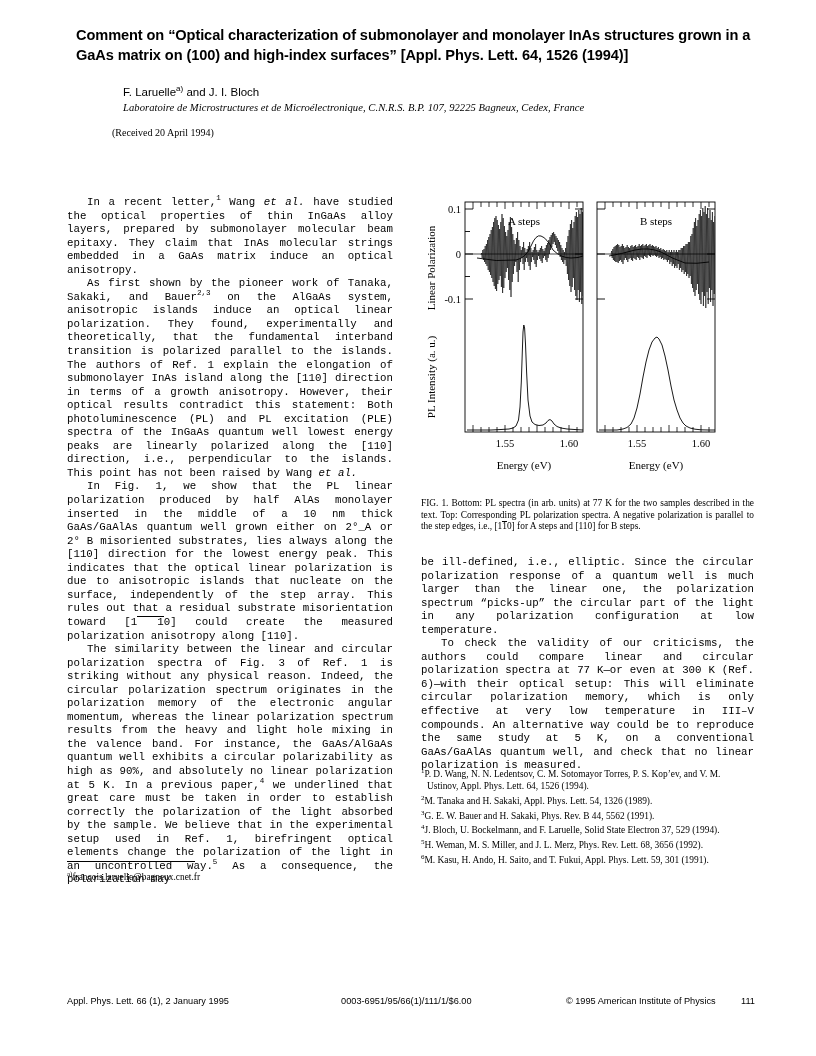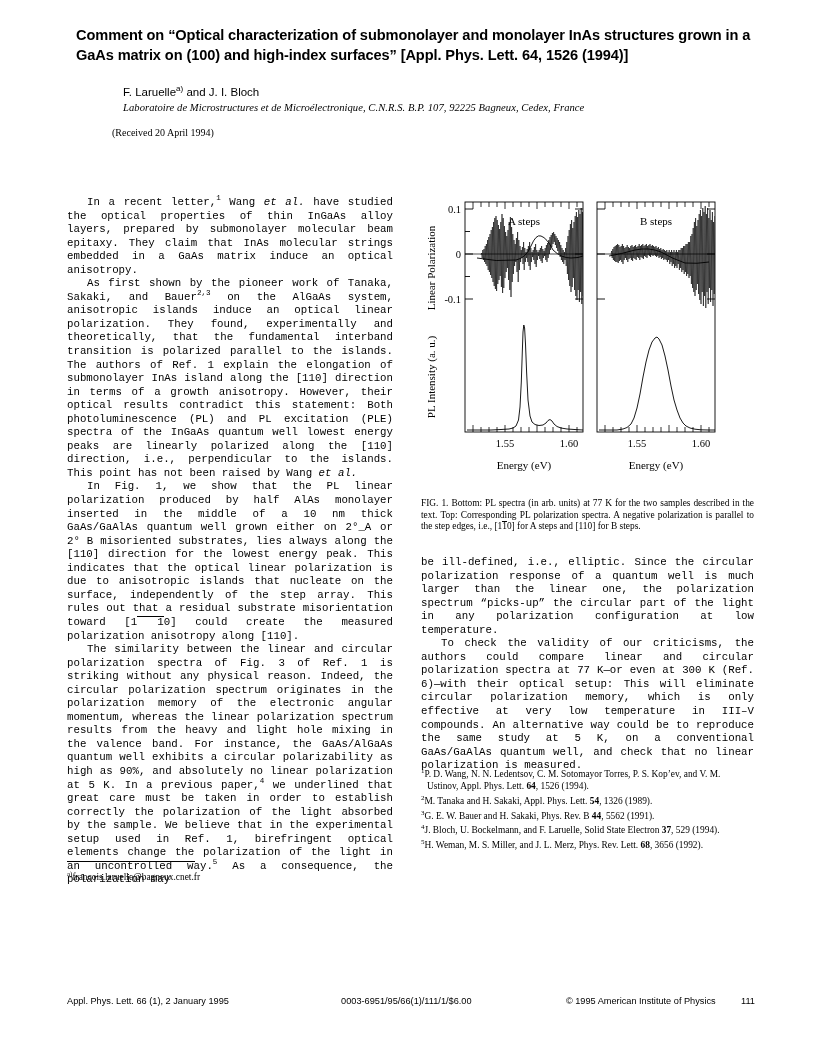--- a/index.html
+++ b/index.html
@@ -151,21 +151,21 @@
     font-size: 9.4px;
     line-height: 11.75px;
     text-indent: -6px;
     padding-left: 6px;
     margin: 0;
   }
   .refs .ref-item sup {
     font-size: 7px;
     vertical-align: super;
   }
-  .refs b { font-weight: bold; }
+  .refs b { font-weight: normal; }
 
   
   .footer {
     position: absolute;
     left: 67px;
     top: 996px;
     width: 688px;
     font-family: "Liberation Sans", "DejaVu Sans", sans-serif;
     font-size: 9.2px;
     display: flex;
@@ -415,20 +415,21 @@
     <p class="body cont">be ill-defined, i.e., elliptic. Since the circular polarization response of a quantum well is much larger than the linear one, the polarization spectrum “picks-up” the circular part of the light in any polarization configuration at low temperature.</p>
     <p class="body">To check the validity of our criticisms, the authors could compare linear and circular polarization spectra at 77 K—or even at 300 K (Ref. 6)—with their optical setup: This will eliminate circular polarization memory, which is only effective at very low temperature in III–V compounds. An alternative way could be to reproduce the same study at 5 K, on a conventional GaAs/GaAlAs quantum well, and check that no linear polarization is measured.</p>
   </div>
 
   <div class="refs">
     <p class="ref-item"><sup>1</sup><span>P. D. Wang, N. N. Ledentsov, C. M. Sotomayor Torres, P. S. Kop’ev, and V. M. Ustinov, Appl. Phys. Lett. </span><b>64</b><span>, 1526 (1994).</span></p>
     <p class="ref-item"><sup>2</sup><span>M. Tanaka and H. Sakaki, Appl. Phys. Lett. </span><b>54</b><span>, 1326 (1989).</span></p>
     <p class="ref-item"><sup>3</sup><span>G. E. W. Bauer and H. Sakaki, Phys. Rev. B </span><b>44</b><span>, 5562 (1991).</span></p>
     <p class="ref-item"><sup>4</sup><span>J. Bloch, U. Bockelmann, and F. Laruelle, Solid State Electron </span><b>37</b><span>, 529 (1994).</span></p>
     <p class="ref-item"><sup>5</sup><span>H. Weman, M. S. Miller, and J. L. Merz, Phys. Rev. Lett. </span><b>68</b><span>, 3656 (1992).</span></p>
+    <p class="ref-item"><sup>6</sup><span>M. Kasu, H. Ando, H. Saito, and T. Fukui, Appl. Phys. Lett. </span><b>59</b><span>, 301 (1991).</span></p>
   </div>
 
   <div class="footer">
     <span class="f-left"><span>Appl. Phys. Lett. </span><b>66</b><span> (1), 2 January 1995</span></span>
     <span class="f-mid">0003-6951/95/66(1)/111/1/$6.00</span>
     <span class="f-right">© 1995 American Institute of Physics</span>
     <span class="f-page">111</span>
   </div>
 
 </div>

